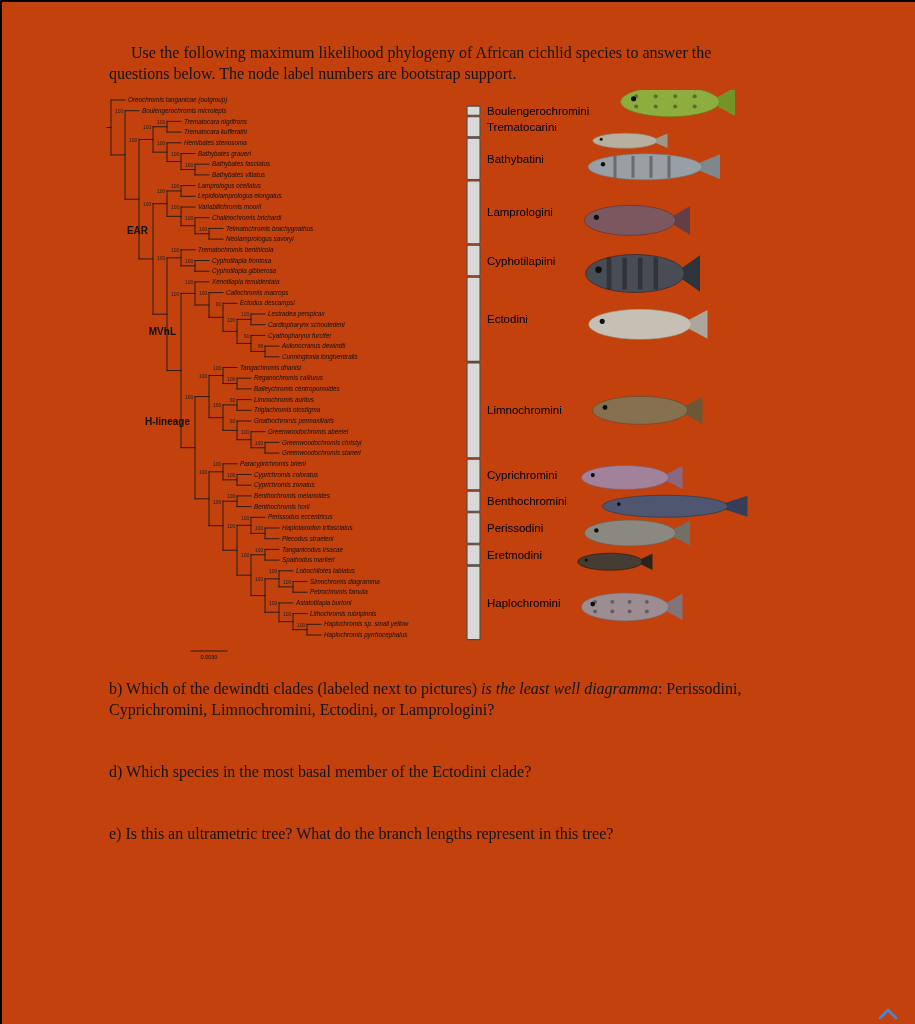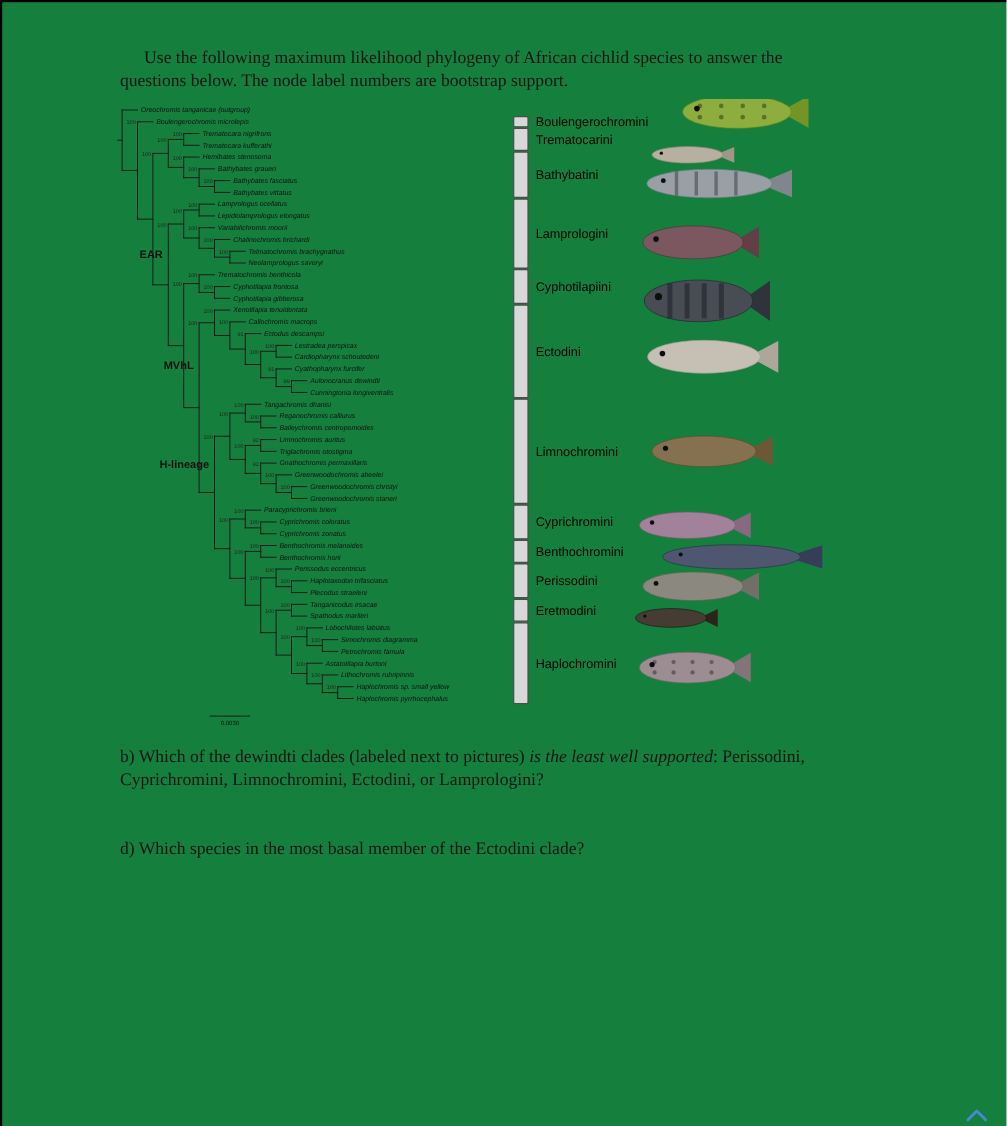--- a/index.html
+++ b/index.html
@@ -1,17 +1,17 @@
 <!DOCTYPE html>
 <html><head>
 <meta charset="utf-8">
 <style>
   *{box-sizing:border-box}
   html,body{margin:0;padding:0;background:#fff}
-  .page{position:relative;width:915px;height:1024px;background:#15803d;
+  .page{position:relative;width:915px;height:1024px;background:#c2410c;
         border-top:2px solid #000;border-left:2px solid #000;overflow:hidden;
         font-family:"Liberation Serif",serif;color:#141414;}
   .intro{position:absolute;top:40px;left:107px;width:648px;
          font-size:16px;line-height:21px;text-indent:22px;margin:0;}
   .figure{position:absolute;top:88px;left:103px;}
   .questions{position:absolute;top:676px;left:107px;width:700px;
              font-size:16px;line-height:21px;}
   .questions p{margin:0 0 41px 0;}
   .chevron{position:absolute;right:16px;bottom:2px;width:22px;height:16px;}
   svg text{user-select:none}
@@ -398,21 +398,22 @@
         <text x="32.4" y="51.756249999999994" class="sup" text-anchor="end">100</text>
         <text x="18.4" y="23" class="sup" text-anchor="end">100</text>
       </g>
       <g>
         <line x1="86" y1="561" x2="122" y2="561" class="br"></line>
         <text x="104" y="569" class="scaletxt" text-anchor="middle">0.0030</text>
       </g>
     </svg>
 
   <div class="questions">
-    <p><span>b) Which of the dewindti clades (labeled next to pictures) </span><i>is the least well supported</i><span>: Perissodini, Cyprichromini, Limnochromini, Ectodini, or Lamprologini?</span></p>
+    <p><span>b) Which of the dewindti clades (labeled next to pictures) </span><i>is the least well diagramma</i><span>: Perissodini, Cyprichromini, Limnochromini, Ectodini, or Lamprologini?</span></p>
     <p><span>d) Which species in the most basal member of the Ectodini clade?</span></p>
+    <p><span>e) Is this an ultrametric tree? What do the branch lengths represent in this tree?</span></p>
   </div>
 
   <svg class="chevron" viewBox="0 0 22 16">
     <polyline points="3,12 11,4 19,12" fill="none" stroke-width="2.6" stroke-linecap="round" stroke-linejoin="round" stroke="#4a86d8"></polyline>
   </svg>
 
 </div>
 
 </body></html>

